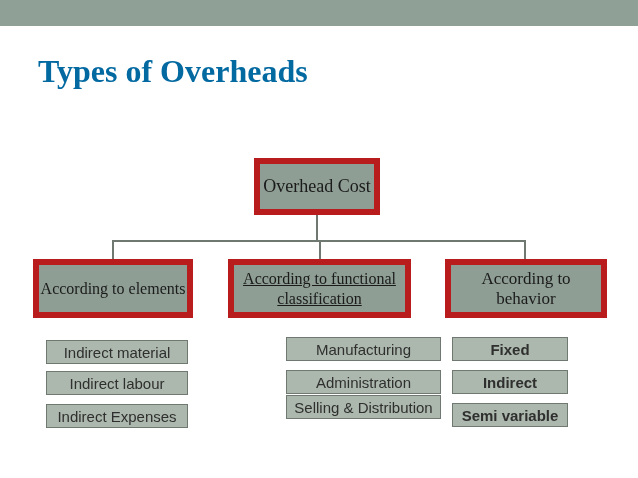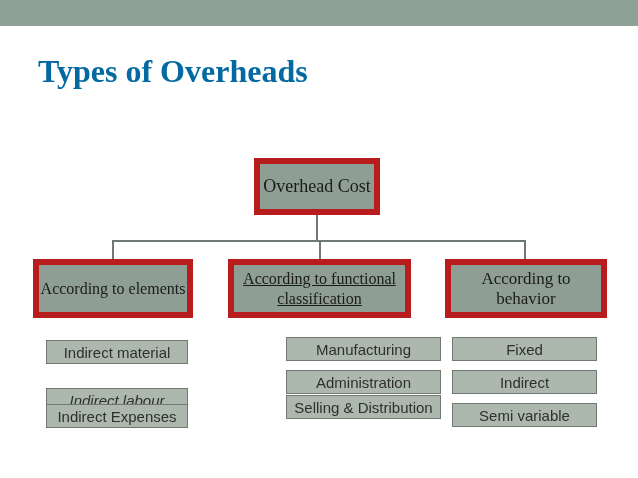--- a/index.html
+++ b/index.html
@@ -46,22 +46,22 @@
     border: 1px solid #6F7971;
     display: flex; align-items: center; justify-content: center;
     text-align: center;
     font-family: "Liberation Sans", sans-serif;
     font-size: 15px;
     color: #2F2F2F;
     white-space: nowrap;
   }
   .col-0 { left: 46px;  width: 142px; }
   .col-1 { left: 238px; width: 155px; margin-left: 48px; }
-  .col-2 { left: 452px; width: 145px; }
-  .c0r0 { top: 340px; } .c0r1 { top: 388px; font-style: italic; } .c0r2 { top: 404px; }
+  .col-2 { left: 452px; width: 116px; font-weight: bold; }
+  .c0r0 { top: 340px; } .c0r1 { top: 371px; } .c0r2 { top: 404px; }
   .c1r0 { top: 337px; } .c1r1 { top: 370px; } .c1r2 { top: 395px; }
   .c2r0 { top: 337px; } .c2r1 { top: 370px; } .c2r2 { top: 403px; }
   .connector { position: absolute; background: #6F7972; }
   .conn-root-v  { left: 316px; top: 215px; width: 2px;   height: 26px; }
   .conn-main-h  { left: 112px; top: 240px; width: 414px; height: 2px;  }
   .conn-left-v  { left: 112px; top: 242px; width: 2px;   height: 18px; }
   .conn-mid-v   { left: 319px; top: 242px; width: 2px;   height: 18px; }
   .conn-right-v { left: 524px; top: 242px; width: 2px;   height: 17px; }
 </style>
 </head>

